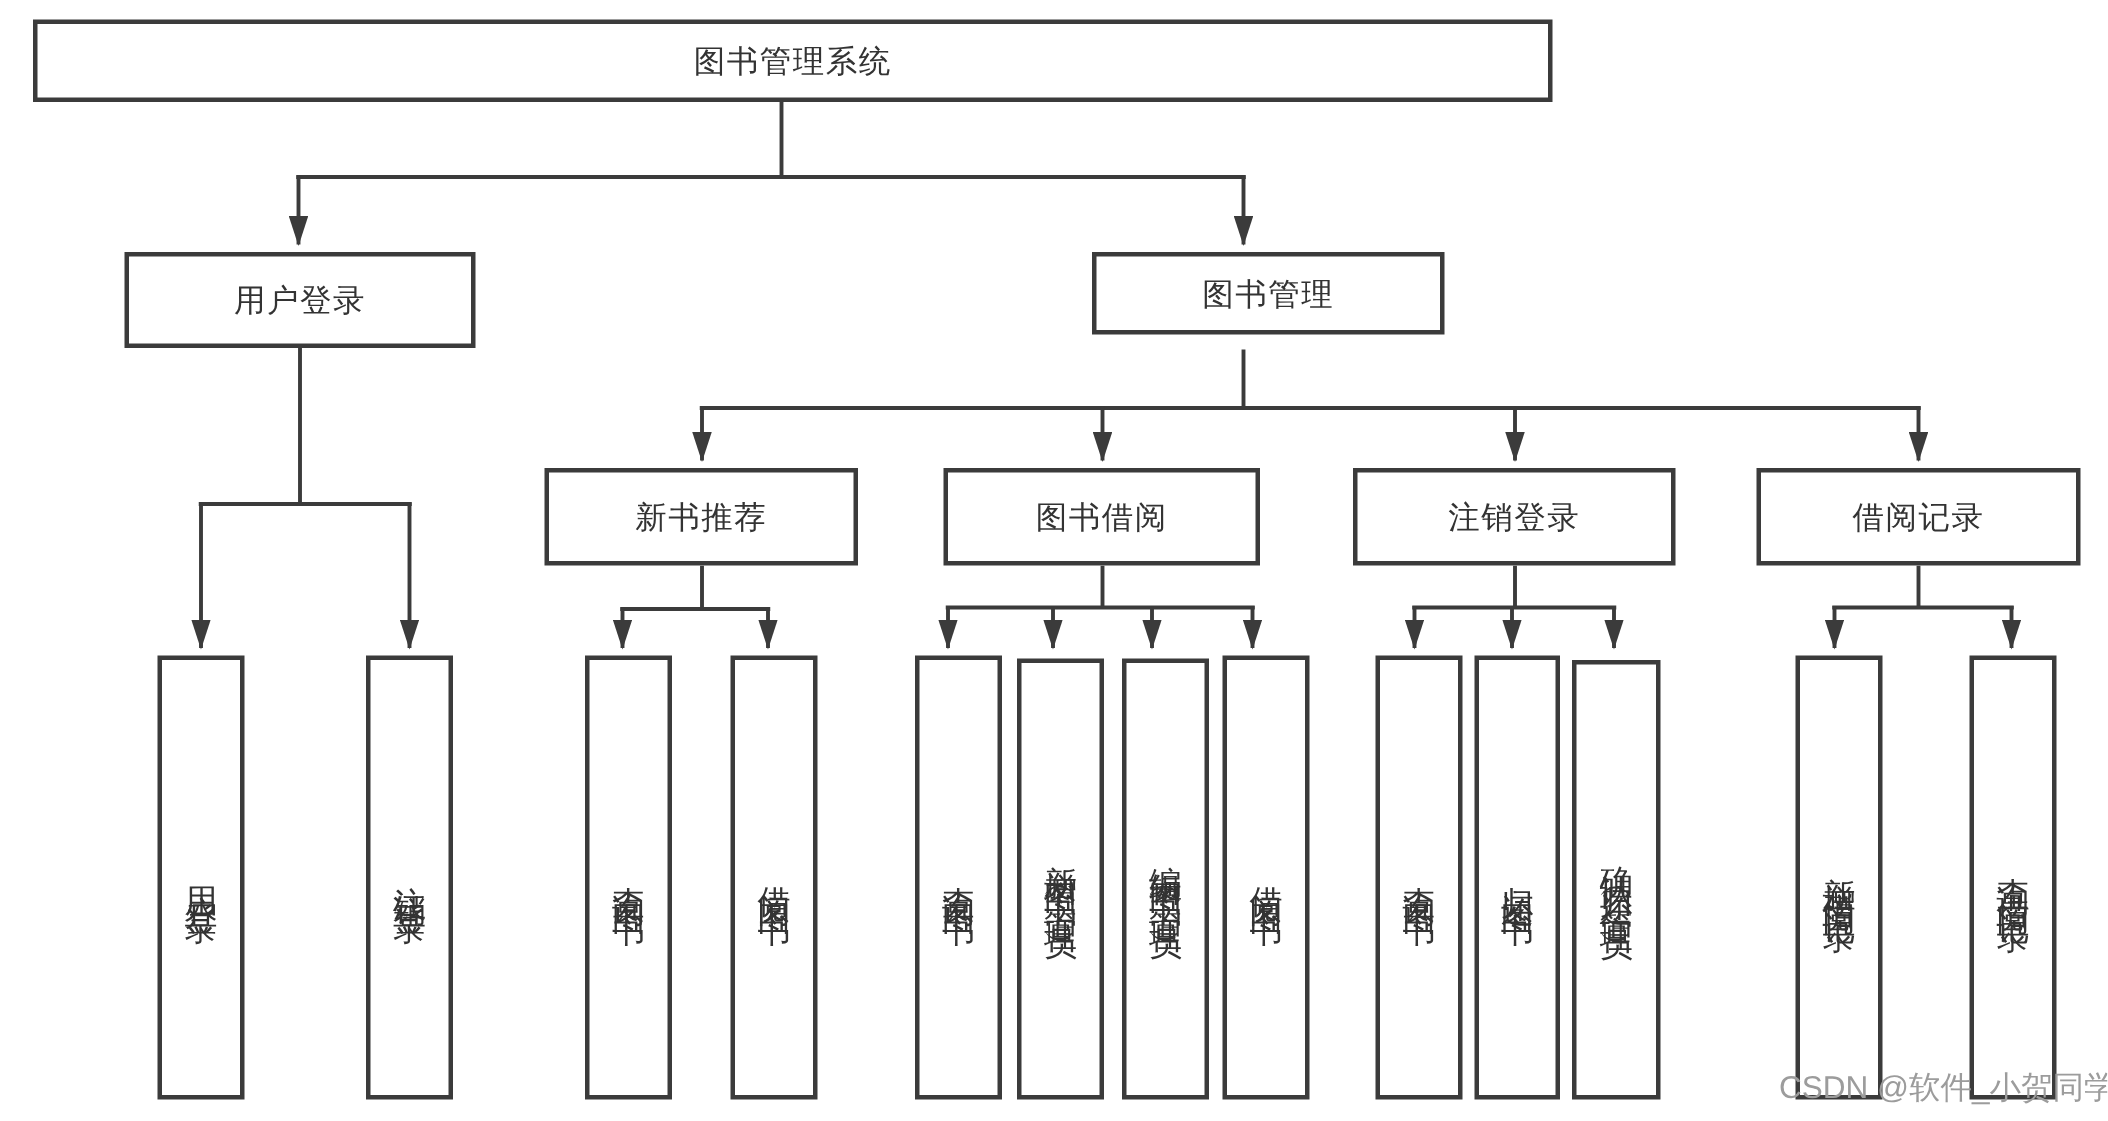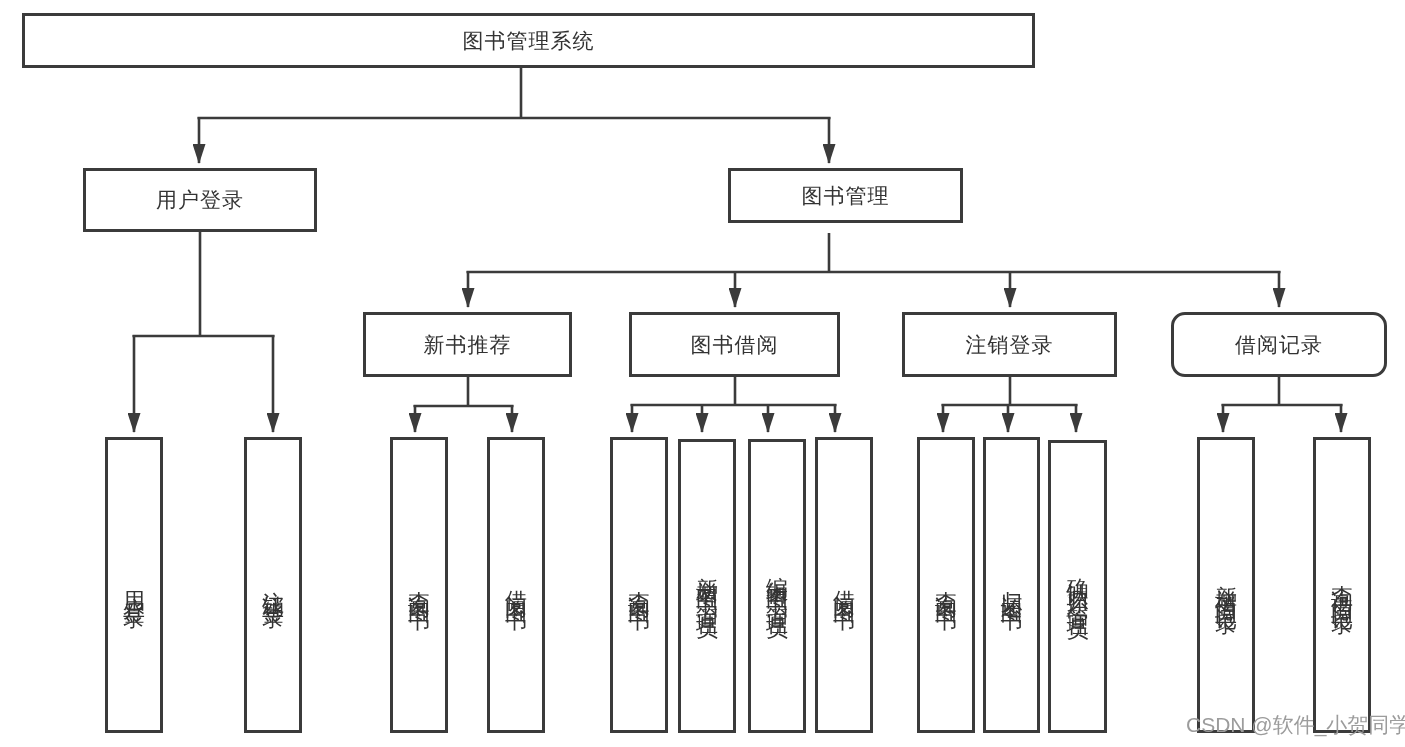--- a/index.html
+++ b/index.html
@@ -145,21 +145,21 @@
 
   <div class="node hbox" style="left:629px;top:312px;width:211px;height:65px;">
     <span>图书借阅</span>
   </div>
   <div class="node hbox" style="left:363px;top:312px;width:209px;height:65px;">
     <span>新书推荐</span>
   </div>
   <div class="node hbox" style="left:902px;top:312px;width:215px;height:65px;">
     <span>注销登录</span>
   </div>
-  <div class="node hbox" style="left:1171px;top:312px;width:216px;height:65px;border-radius:14px;">
+  <div class="node hbox" style="left:1171px;top:312px;width:216px;height:65px;">
     <span>借阅记录</span>
   </div>
 
   <div class="node vbox" style="left:105px;top:437px;width:58px;height:296px;">
     <span class="vtext">用户登录</span>
   </div>
   <div class="node vbox" style="left:244px;top:437px;width:58px;height:296px;">
     <span class="vtext">注销登录</span>
   </div>
 

